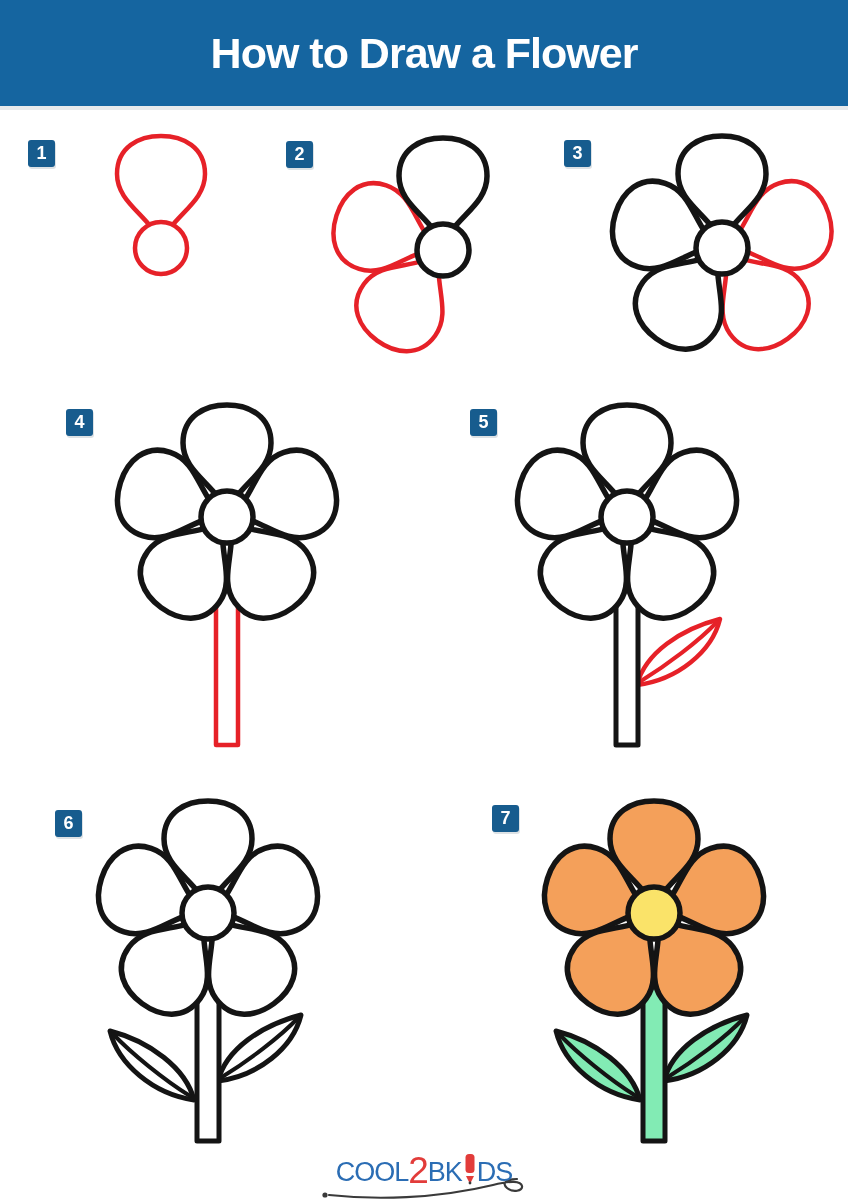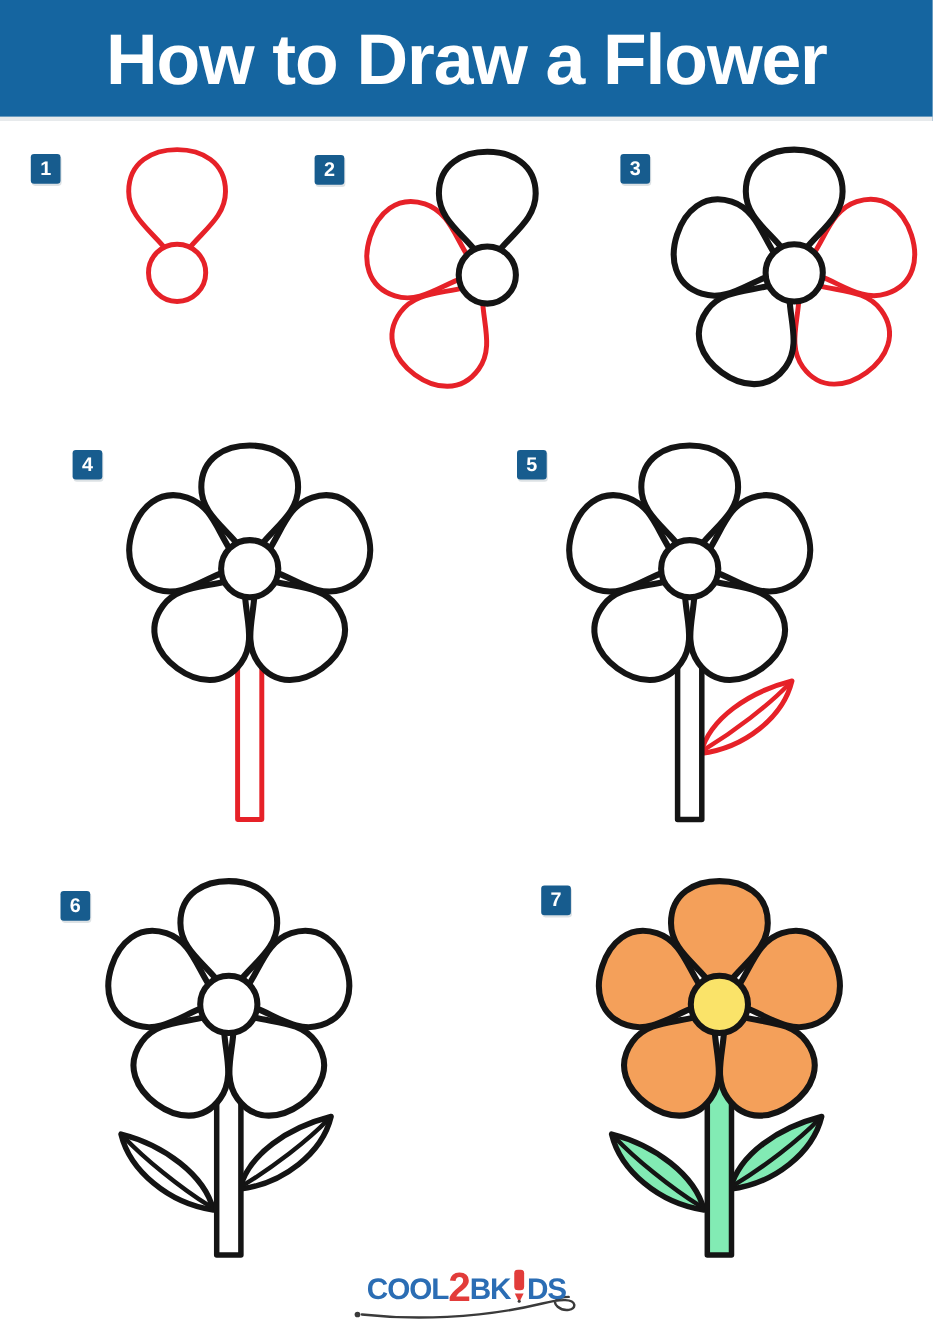--- a/index.html
+++ b/index.html
@@ -4,21 +4,21 @@
 <style>
   html,body{margin:0;padding:0;}
   body{background:#ffffff;font-family:"Liberation Sans","DejaVu Sans",sans-serif;}
   .page{position:relative;width:848px;height:1200px;background:var(--page_bg,#fff);overflow:hidden;margin:0 auto;}
 
   
   .banner{position:absolute;left:0;top:0;width:848px;height:106px;
           background:var(--header_bg,#1565A0);
           border-bottom:4px solid #e7eaec;
           display:flex;align-items:center;justify-content:center;}
-  .banner h1{margin:0;color:var(--title_text,#fff);font-size:65px;font-weight:bold;
+  .banner h1{margin:0;color:var(--title_text,#fff);font-size:43px;font-weight:bold;
              letter-spacing:-1px;font-family:"Liberation Sans","DejaVu Sans",sans-serif;}
 
   
   .badge{position:absolute;width:27px;height:27px;background:var(--badge_bg,#175C8E);
          color:var(--badge_text,#fff);border-radius:3px;
          display:flex;align-items:center;justify-content:center;
          font-size:18px;font-weight:bold;box-shadow:1px 2px 0 rgba(120,140,150,.25);}
   #b1{left:28px;top:140px;} #b2{left:286px;top:141px;} #b3{left:564px;top:140px;}
   #b4{left:66px;top:409px;} #b5{left:470px;top:409px;}
   #b6{left:55px;top:810px;} #b7{left:492px;top:805px;}
@@ -26,21 +26,21 @@
   
   .drawing{position:absolute;overflow:visible;}
   #f1{left:36px;top:123px;}  #f2{left:318px;top:125px;} #f3{left:597px;top:123px;}
   #f4{left:102px;top:392px;} #f5{left:502px;top:392px;}
   #f6{left:83px;top:788px;}  #f7{left:529px;top:788px;}
 
   
   .logo{position:absolute;left:424px;top:1152px;transform:translateX(-50%);
         width:210px;height:46px;}
   .logo-text{position:relative;display:flex;align-items:flex-end;justify-content:center;
-             font-weight:bold;letter-spacing:-1px;line-height:1;z-index:2;}
+             font-weight:normal;letter-spacing:-1px;line-height:1;z-index:2;}
   .lg-blue{color:var(--logo_blue,#2B6DB4);font-size:27px;}
   .lg-red{color:var(--logo_red,#E23C3A);font-size:37px;margin:0 0 -3px 0;}
   .pencil{margin:0 1px 0 2px;display:block;}
   .swoosh{position:absolute;left:-4px;top:24px;z-index:1;}
 </style>
 </head>
 <body>
 
 <div class="page">
 

